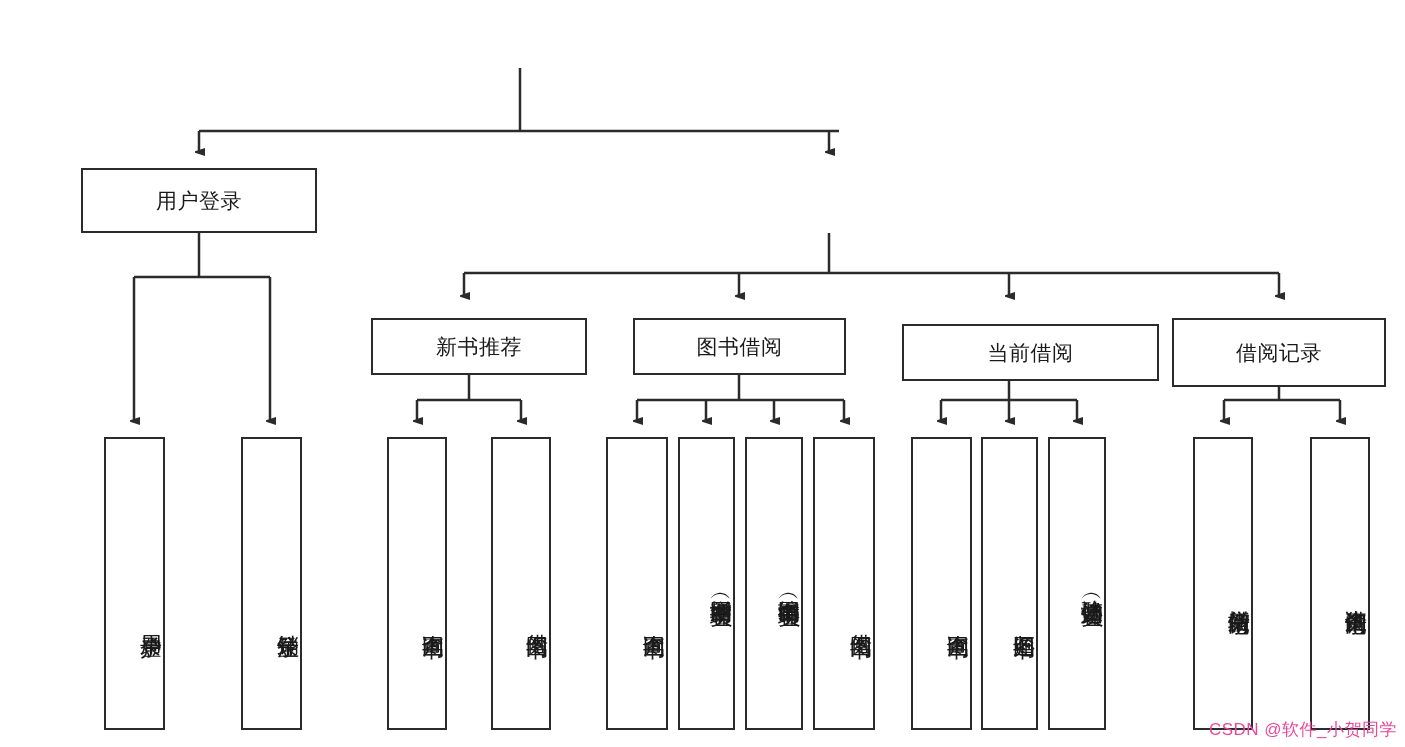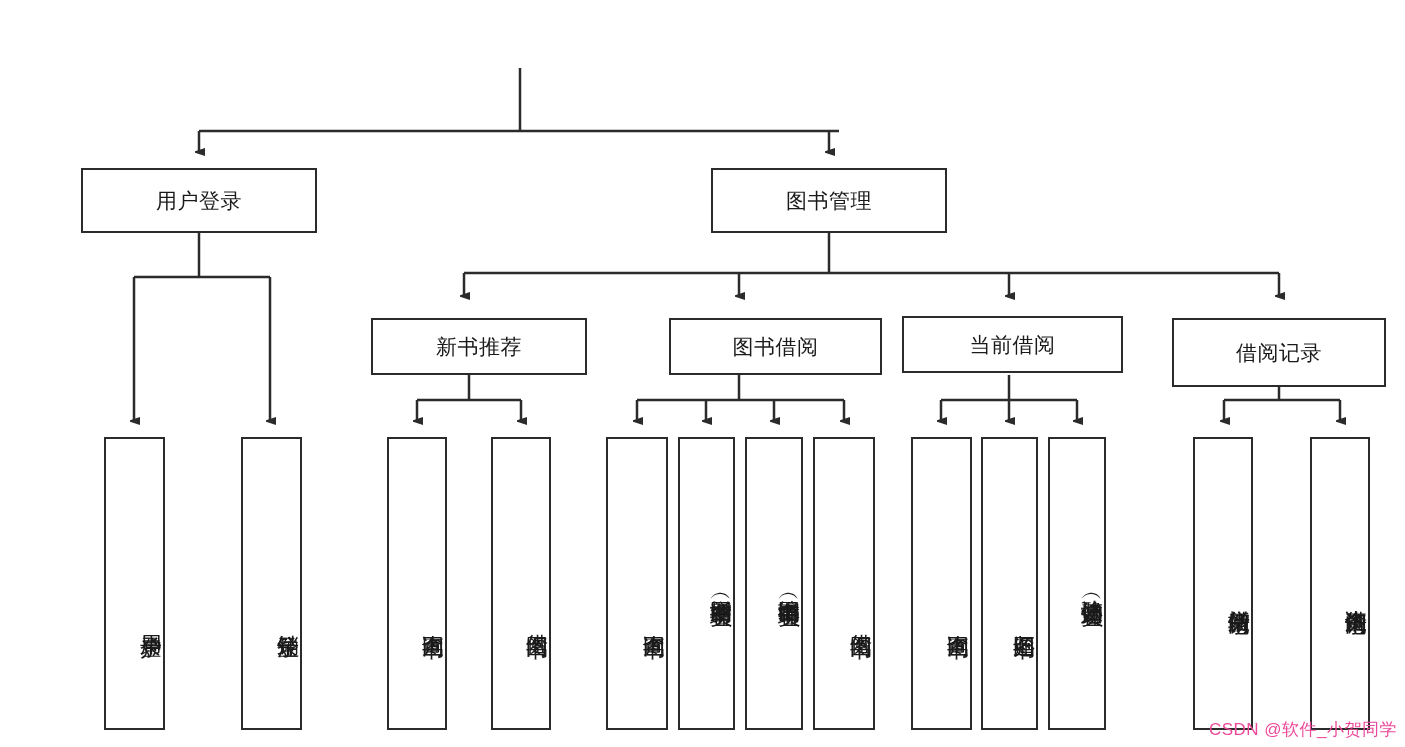--- a/index.html
+++ b/index.html
@@ -117,31 +117,28 @@
       <path d="M1224,400 L1340,400"></path>
       <path d="M1224,400 L1224,421" marker-end="url(#arrow)"></path>
       <path d="M1340,400 L1340,421" marker-end="url(#arrow)"></path>
     </g>
   </svg>
 
 
   <div class="node horiz" style="left:81px; top:168px; width:236px; height:65px;">
     <span>用户登录</span>
   </div>
-  <div class="node horiz" style="left:711px; top:168px; width:236px; height:65px;">
-    <span>图书管理</span>
-  </div>
 
   <div class="node horiz" style="left:361px; top:318px; width:216px; height:57px;margin-left:10px;">
     <span>新书推荐</span>
   </div>
-  <div class="node horiz" style="left:633px; top:318px; width:213px; height:57px;margin-left:36px;">
+  <div class="node horiz" style="left:633px; top:318px; width:213px; height:57px;">
     <span>图书借阅</span>
   </div>
-  <div class="node horiz" style="left:902px; top:316px; width:221px; height:57px;">
+  <div class="node horiz" style="left:902px; top:324px; width:257px; height:57px;">
     <span>当前借阅</span>
   </div>
   <div class="node horiz" style="left:1172px; top:318px; width:214px; height:69px;">
     <span>借阅记录</span>
   </div>
 
   <div class="node vert" style="left:104px; top:437px; width:61px; height:293px; padding-top:70px;">
     <span>用户登录</span>
   </div>
   <div class="node vert" style="left:241px; top:437px; width:61px; height:293px; padding-top:70px;">

